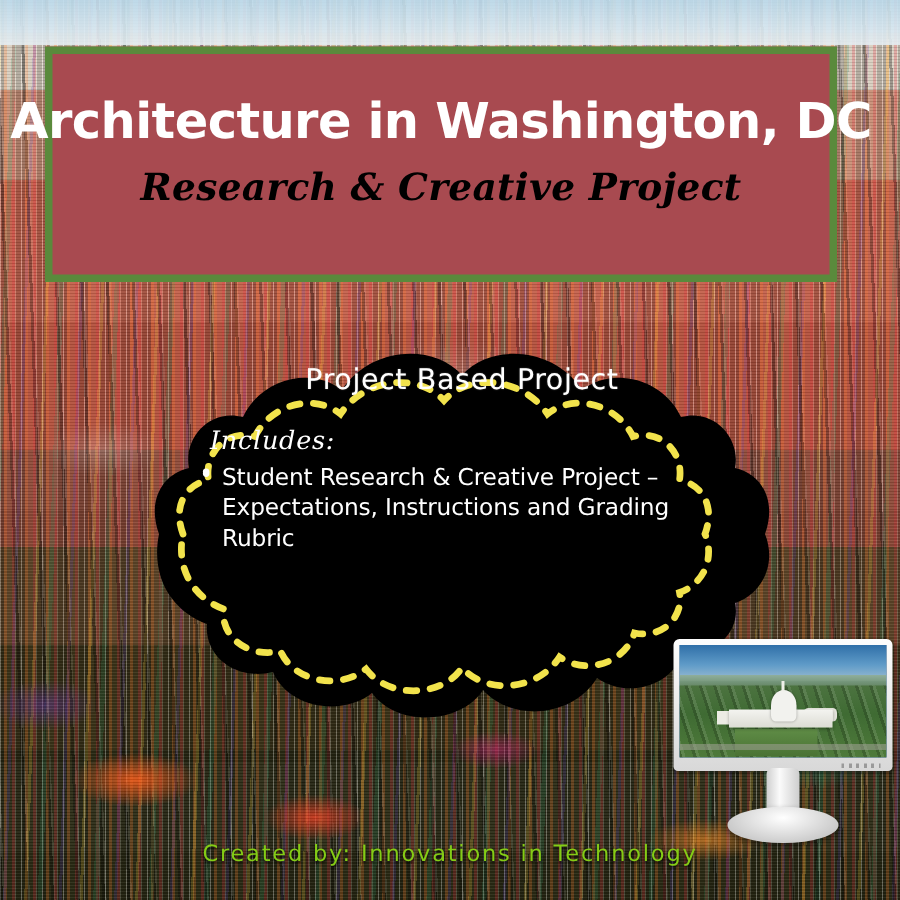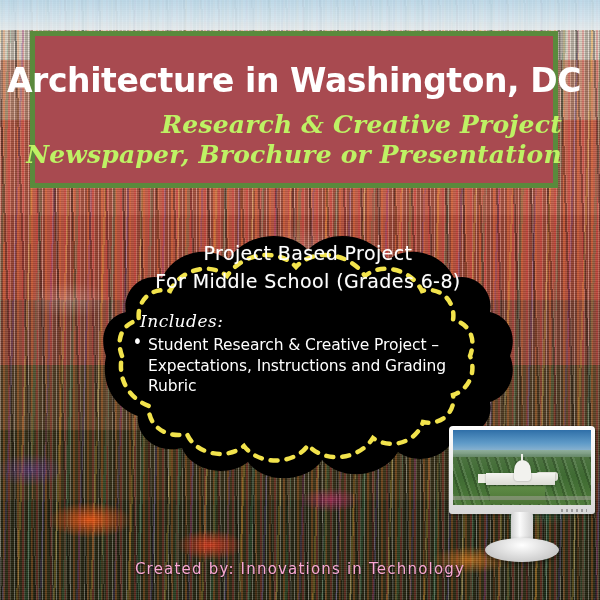--- a/index.html
+++ b/index.html
@@ -77,21 +77,21 @@
     background:#A84A50;border:5px solid #5A8A3C;box-sizing:border-box;
     display:flex;flex-direction:column;align-items:center;justify-content:flex-start;
     padding-top:28px;
   }
   .banner-title{
     color:#ffffff;font-size:33px;font-weight:bold;letter-spacing:-.4px;
     font-family:"DejaVu Sans","Liberation Sans",sans-serif;
     line-height:1.05;white-space:nowrap;
   }
   .banner-sub{
-    margin-top:11px;text-align:right;color:#bef264;
+    margin-top:11px;text-align:left;color:#000000;
     font-family:"DejaVu Serif","Liberation Serif",serif;
     font-style:italic;font-weight:bold;font-size:25px;line-height:1.22;
     letter-spacing:.2px;white-space:nowrap;
   }
 
   
   .plaque-wrap{position:absolute;left:96px;top:206px;width:424px;height:300px;}
   .plaque-svg{position:absolute;inset:0;width:100%;height:100%;}
   .plaque-content{
     position:absolute;left:0;top:0;width:424px;height:300px;
@@ -165,21 +165,21 @@
   .mon-base{
     position:absolute;left:36px;top:112px;width:74px;height:24px;
     background:radial-gradient(ellipse at 50% 30%,#ffffff,#c9c9c9 75%,#b0b0b0);
     border-radius:50%;
     box-shadow:0 2px 4px rgba(0,0,0,.4);
   }
 
   
   .credit{
     position:absolute;left:0;top:560px;width:600px;text-align:center;
-    color:#f9a8d4;font-size:15px;letter-spacing:1.2px;
+    color:#84cc16;font-size:15px;letter-spacing:1.2px;
     font-family:"DejaVu Sans","Liberation Sans",sans-serif;
     text-shadow:0 1px 2px rgba(0,0,0,.85);
   }
 </style>
 </head>
 <body>
 
 <div id="cover">
 
   <div class="bg-layer bg-base"></div>
@@ -187,21 +187,20 @@
   <div class="bg-layer bg-drips2"></div>
   <div class="bg-layer bg-verticals"></div>
   <div class="bg-layer bg-blobs"></div>
   <div class="bg-layer bg-noise"></div>
   <div class="bg-top-sky" style="position:absolute;left:0;top:0;width:600px;"></div>
 
   <div class="banner">
     <div class="banner-title">Architecture in Washington, DC</div>
     <div class="banner-sub">
       <div>Research &amp; Creative Project</div>
-      <div>Newspaper, Brochure or Presentation</div>
     </div>
   </div>
 
   <div class="plaque-wrap">
     <svg class="plaque-svg" viewBox="0 0 424 300" preserveAspectRatio="none">
       <path fill="#000000" d="
         M 10 150
         C 2 128, 12 110, 30 106
         C 26 86, 44 66, 66 72
         C 78 46, 112 38, 132 54
@@ -233,21 +232,20 @@
         C 320 237, 294 244, 277 232
         C 263 254, 229 258, 212 239
         C 200 258, 164 261, 148 240
         C 131 254, 100 249, 91 228
         C 70 233, 51 219, 53 200
         C 34 193, 21 174, 26 150 Z"></path>
     </svg>
 
     <div class="plaque-content">
       <div class="pbl-line">Project Based Project</div>
-      <div class="pbl-line">For Middle School (Grades 6-8)</div>
 
       <div class="includes">Includes:</div>
 
       <ul class="bullets">
         <li>
           <span class="dot">•</span>
         </li>
         <li>
           <span class="dot">•</span>
           <span>Student Research &amp; Creative Project – Expectations, Instructions and Grading Rubric</span>

